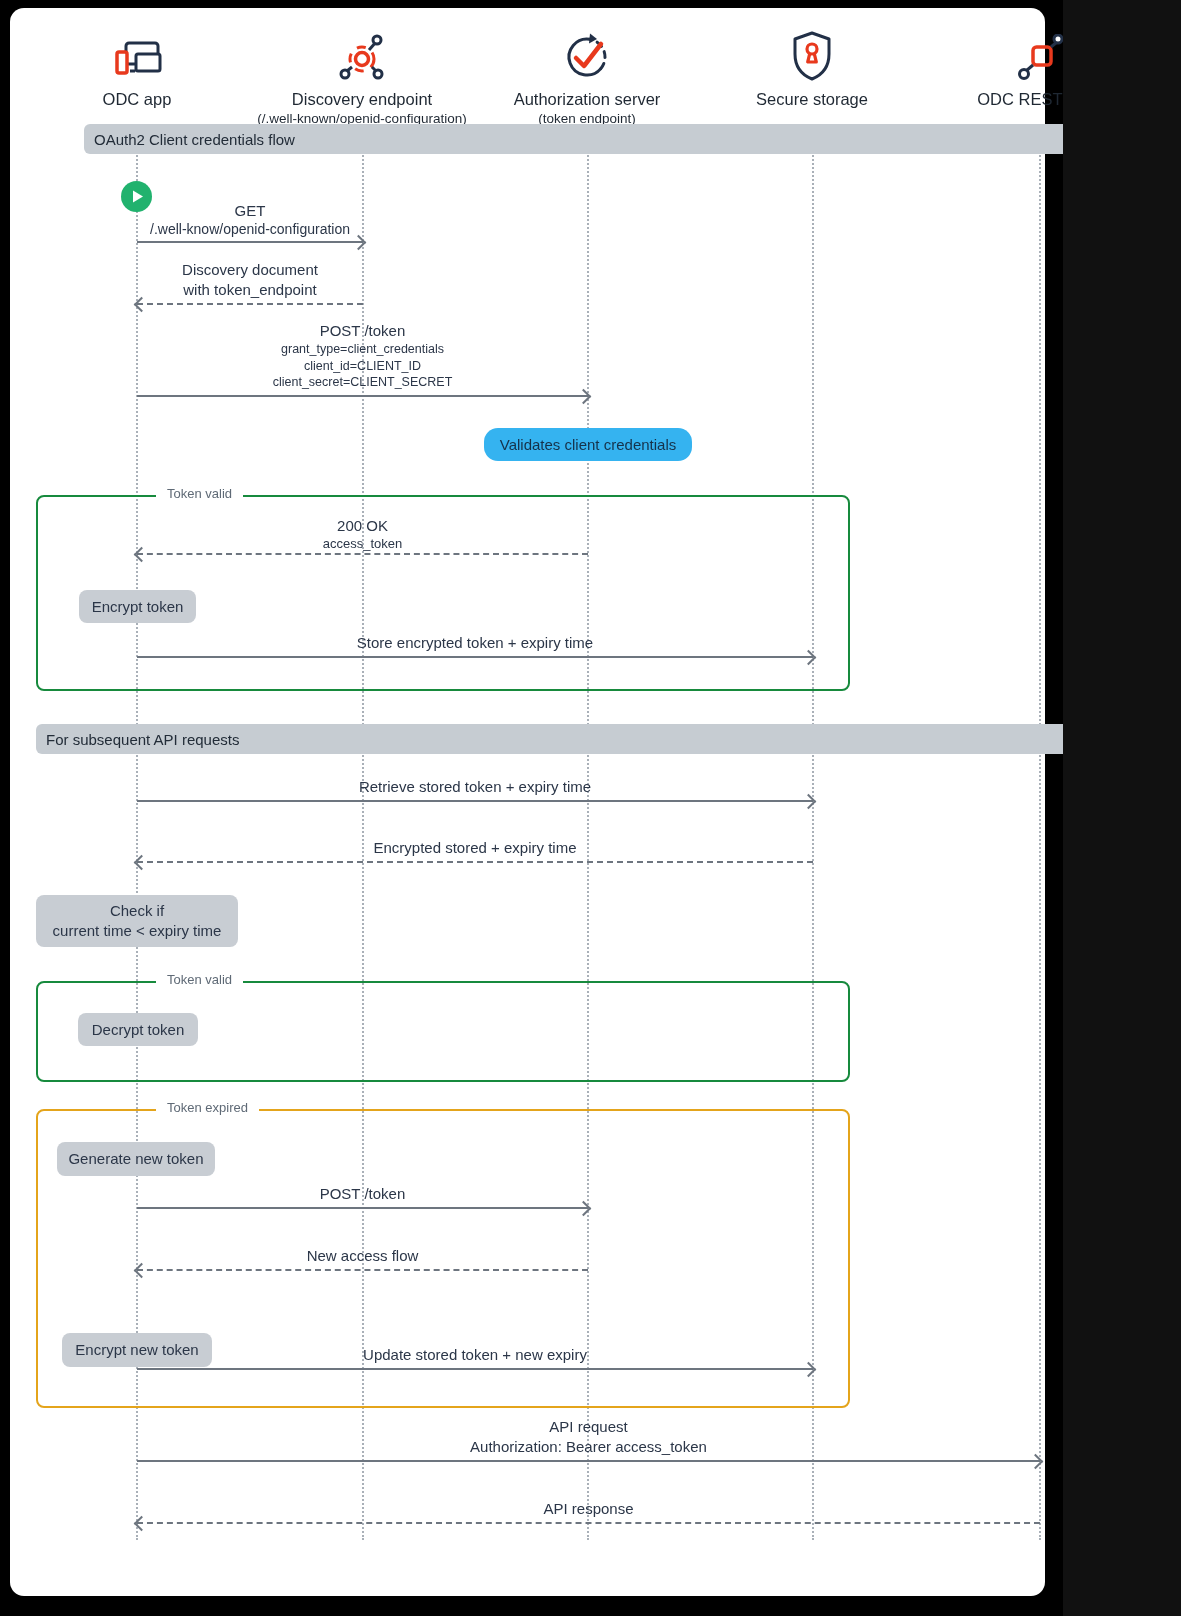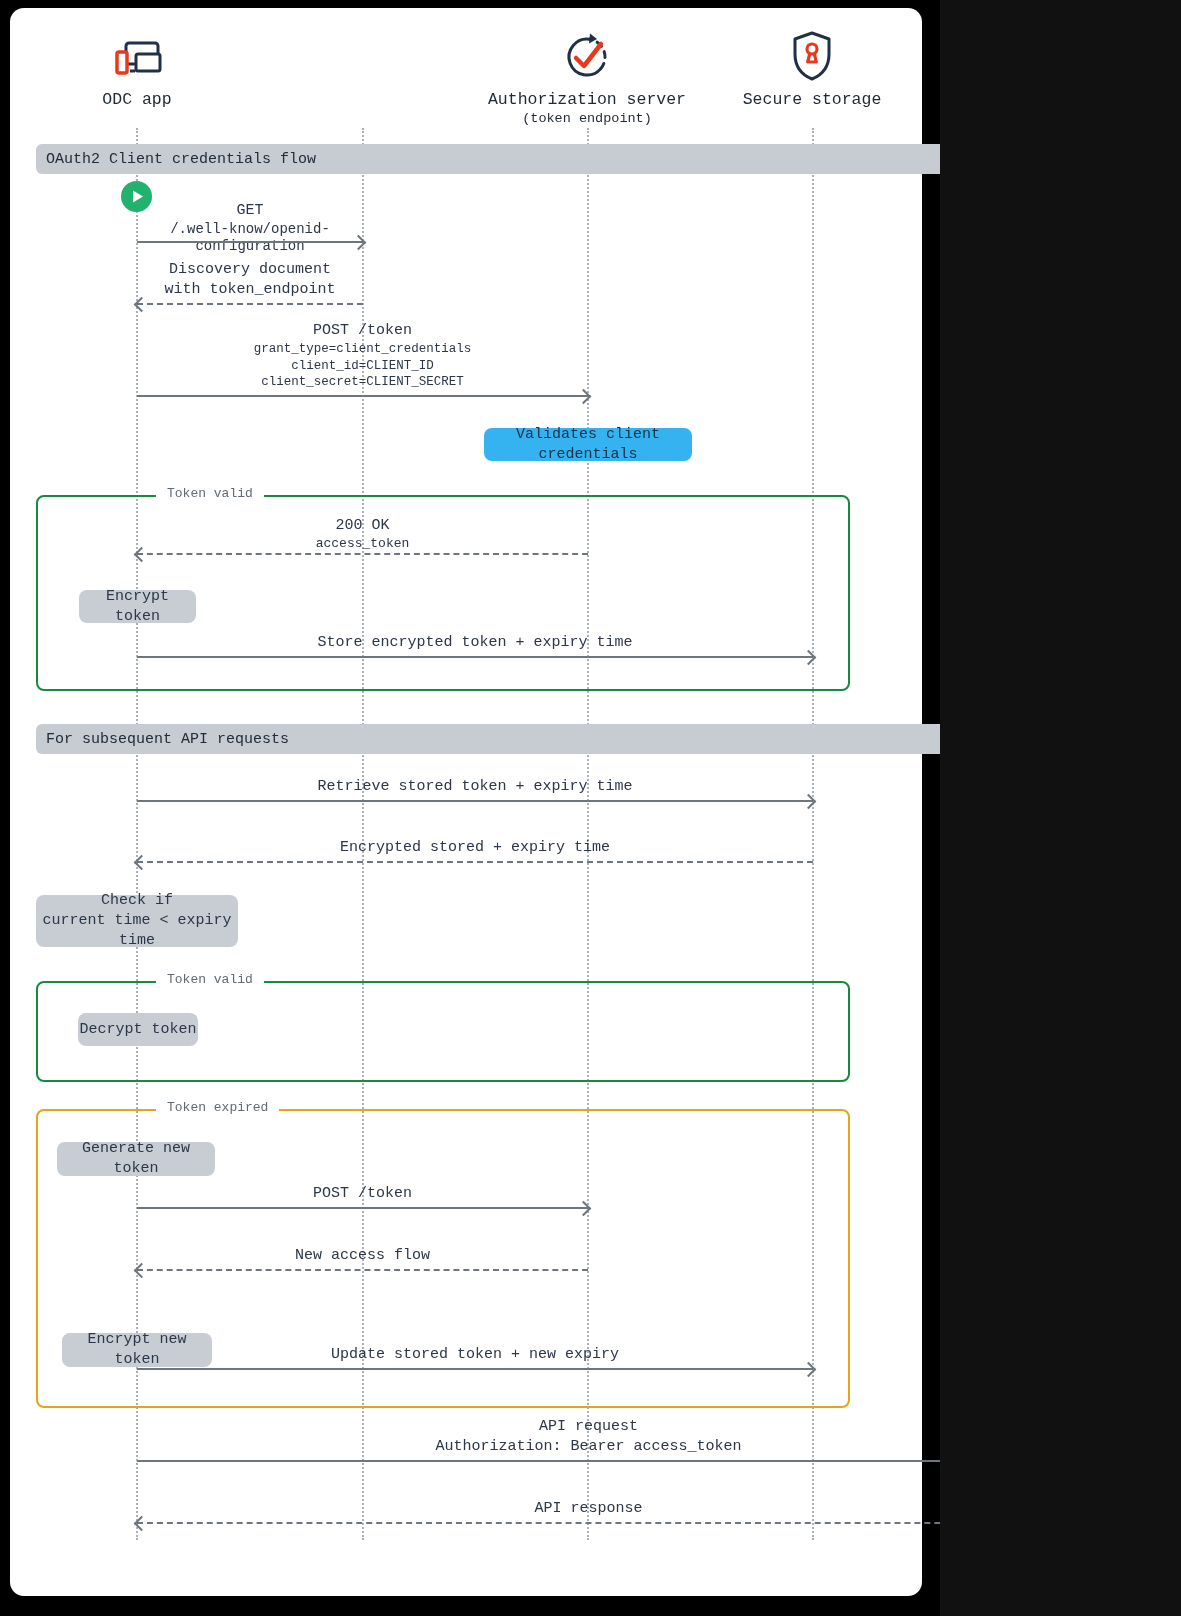--- a/index.html
+++ b/index.html
@@ -1,18 +1,18 @@
 <!DOCTYPE html>
 <html><head>
 <meta charset="utf-8">
 <style>
   html,body { margin:0; padding:0; background:#111; }
   .page {
-    position:relative; width:940px; height:1616px; background:#000;
-    font-family:Liberation Mono, monospace; overflow:hidden;
+    position:relative; width:1055px; height:1616px; background:#000;
+    font-family:Liberation Sans, sans-serif; overflow:hidden;padding-left:8px;
   }
   .sheet {
     position:absolute; left:10px; top:8px; right:18px; bottom:20px;
     background:#ffffff; border-radius:14px;
   }
 
   
   .lifeline { position:absolute; width:0; border-left:2px dotted #a9b0b8; }
 
   
@@ -72,20 +72,36 @@
       <svg width="54" height="42" viewBox="0 0 54 42">
         <rect x="16" y="3" width="32" height="21" rx="3" fill="none" stroke="#223047" stroke-width="3"></rect>
         <rect x="26" y="14" width="24" height="17" rx="2" fill="#ffffff" stroke="#223047" stroke-width="3"></rect>
         <rect x="7" y="12" width="10" height="21" rx="2" fill="#ffffff" stroke="#e8391d" stroke-width="3.5"></rect>
         <line x1="20" y1="31" x2="25" y2="31" stroke="#223047" stroke-width="3"></line>
       </svg>
     </div>
     <div class="a-label">ODC app</div>
   </div>
 
+  <div class="actor" style="left:202px; top:24px;">
+    <div class="icon-box">
+      <svg width="52" height="48" viewBox="0 0 52 48">
+        <circle cx="26" cy="25" r="6.5" fill="none" stroke="#e8391d" stroke-width="3.5"></circle>
+        <circle cx="26" cy="25" r="12" fill="none" stroke="#e8391d" stroke-width="3" stroke-dasharray="9 8"></circle>
+        <line x1="33" y1="16" x2="40" y2="8" stroke="#223047" stroke-width="3"></line>
+        <circle cx="41" cy="6" r="4" fill="#ffffff" stroke="#223047" stroke-width="3"></circle>
+        <line x1="16" y1="33" x2="11" y2="37" stroke="#223047" stroke-width="3"></line>
+        <circle cx="9" cy="40" r="4" fill="#ffffff" stroke="#223047" stroke-width="3"></circle>
+        <line x1="36" y1="33" x2="40" y2="37" stroke="#223047" stroke-width="3"></line>
+        <circle cx="42" cy="40" r="4" fill="#ffffff" stroke="#223047" stroke-width="3"></circle>
+      </svg>
+    </div>
+    <div class="a-label">Discovery endpoint</div>
+    <div class="a-sub">(/.well-known/openid-configuration)</div>
+  </div>
 
   <div class="actor" style="left:427px; top:24px;">
     <div class="icon-box">
       <svg width="52" height="52" viewBox="0 0 52 52">
         <path d="M 29.1 9.3 A 18 18 0 1 0 39.8 38.6" fill="none" stroke="#223047" stroke-width="3" stroke-linecap="round"></path>
         <path d="M 39.8 38.6 A 18 18 0 0 0 29.1 9.3" fill="none" stroke="#223047" stroke-width="3" stroke-linecap="round" stroke-dasharray="6 6"></path>
         <path d="M 29 3.5 L 36 9 L 28 13.5 Z" fill="#223047"></path>
         <path d="M 15 28 L 23 36 L 40 14" fill="none" stroke="#e8391d" stroke-width="4.5" stroke-linecap="round" stroke-linejoin="round"></path>
       </svg>
     </div>
@@ -110,21 +126,21 @@
         <rect x="20" y="13" width="18" height="18" rx="3.5" fill="none" stroke="#e8391d" stroke-width="3.5"></rect>
         <line x1="38" y1="13" x2="44" y2="8" stroke="#223047" stroke-width="3"></line>
         <circle cx="45" cy="5" r="4" fill="#ffffff" stroke="#223047" stroke-width="3"></circle>
         <line x1="20" y1="31" x2="13" y2="37" stroke="#223047" stroke-width="3"></line>
         <circle cx="11" cy="40" r="4.5" fill="#ffffff" stroke="#223047" stroke-width="3"></circle>
       </svg>
     </div>
     <div class="a-label">ODC REST APIs</div>
   </div>
 
-  <div class="band" style="top:144px;">
+  <div class="band" style="top:124px;margin-left:48px;">
     <span>OAuth2 Client credentials flow</span>
   </div>
   <div class="band" style="top:724px;">
     <span>For subsequent API requests</span>
   </div>
 
   <div class="play" style="left:121px; top:181px;">
     <svg width="31" height="31" viewBox="0 0 31 31">
       <circle cx="15.5" cy="15.5" r="15.5" fill="#21b26e"></circle>
       <path d="M12 9.5 L22 15.5 L12 21.5 Z" fill="#ffffff"></path>
@@ -160,21 +176,21 @@
   <div class="msg-label" style="left:137px; top:321px; width:451px;">
     <span class="big">POST /token</span>
     <span class="small">grant_type=client_credentials</span>
     <span class="small">client_id=CLIENT_ID</span>
     <span class="small">client_secret=CLIENT_SECRET</span>
   </div>
   <div class="arrow" style="left:137px; top:395px; width:451px;">
       <span class="head right"></span>
     </div>
 
-  <div class="note blue" style="left:484px; top:428px; width:208px; height:33px;">
+  <div class="note blue" style="left:484px; top:428px; width:208px; height:33px;border-radius:14px;">
     <span>Validates client credentials</span>
   </div>
 
   <div class="msg-label" style="left:137px; top:516px; width:451px;">
     <span class="big">200 OK</span>
     <span class="small" style="font-size:13px;">access_token</span>
   </div>
   <div class="arrow dashed" style="left:137px; top:553px; width:451px;">
       <span class="head left"></span>
     </div>

